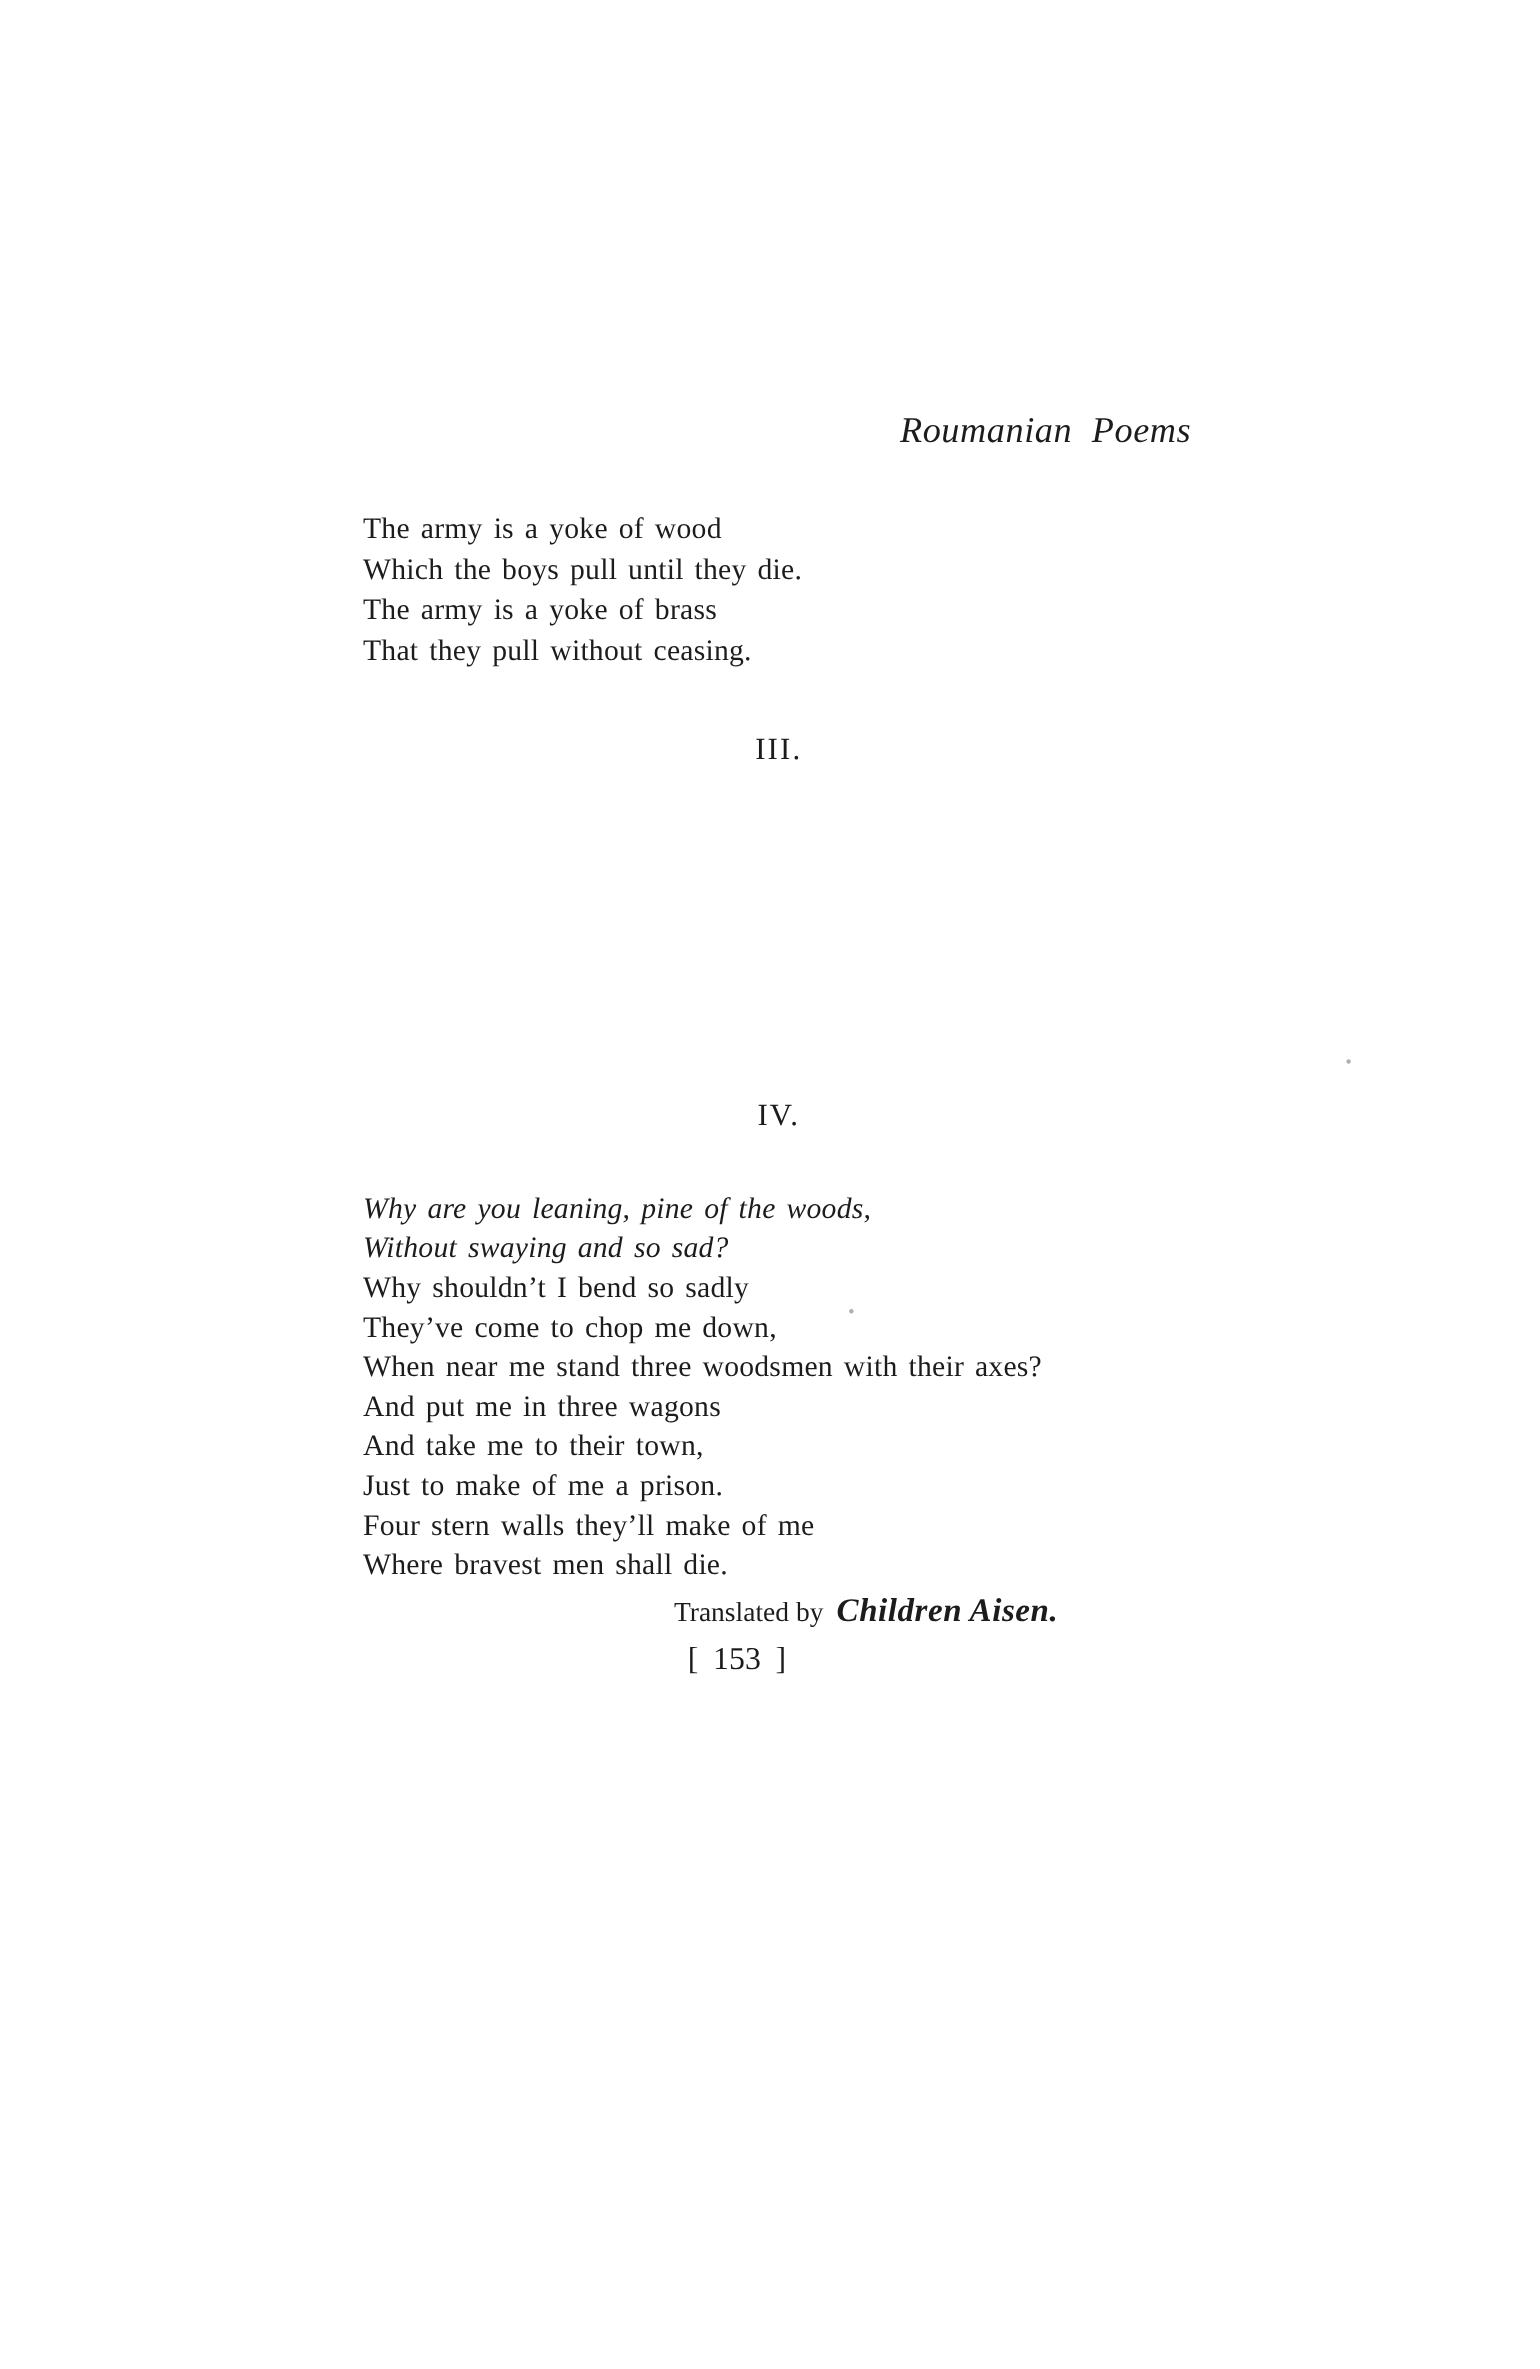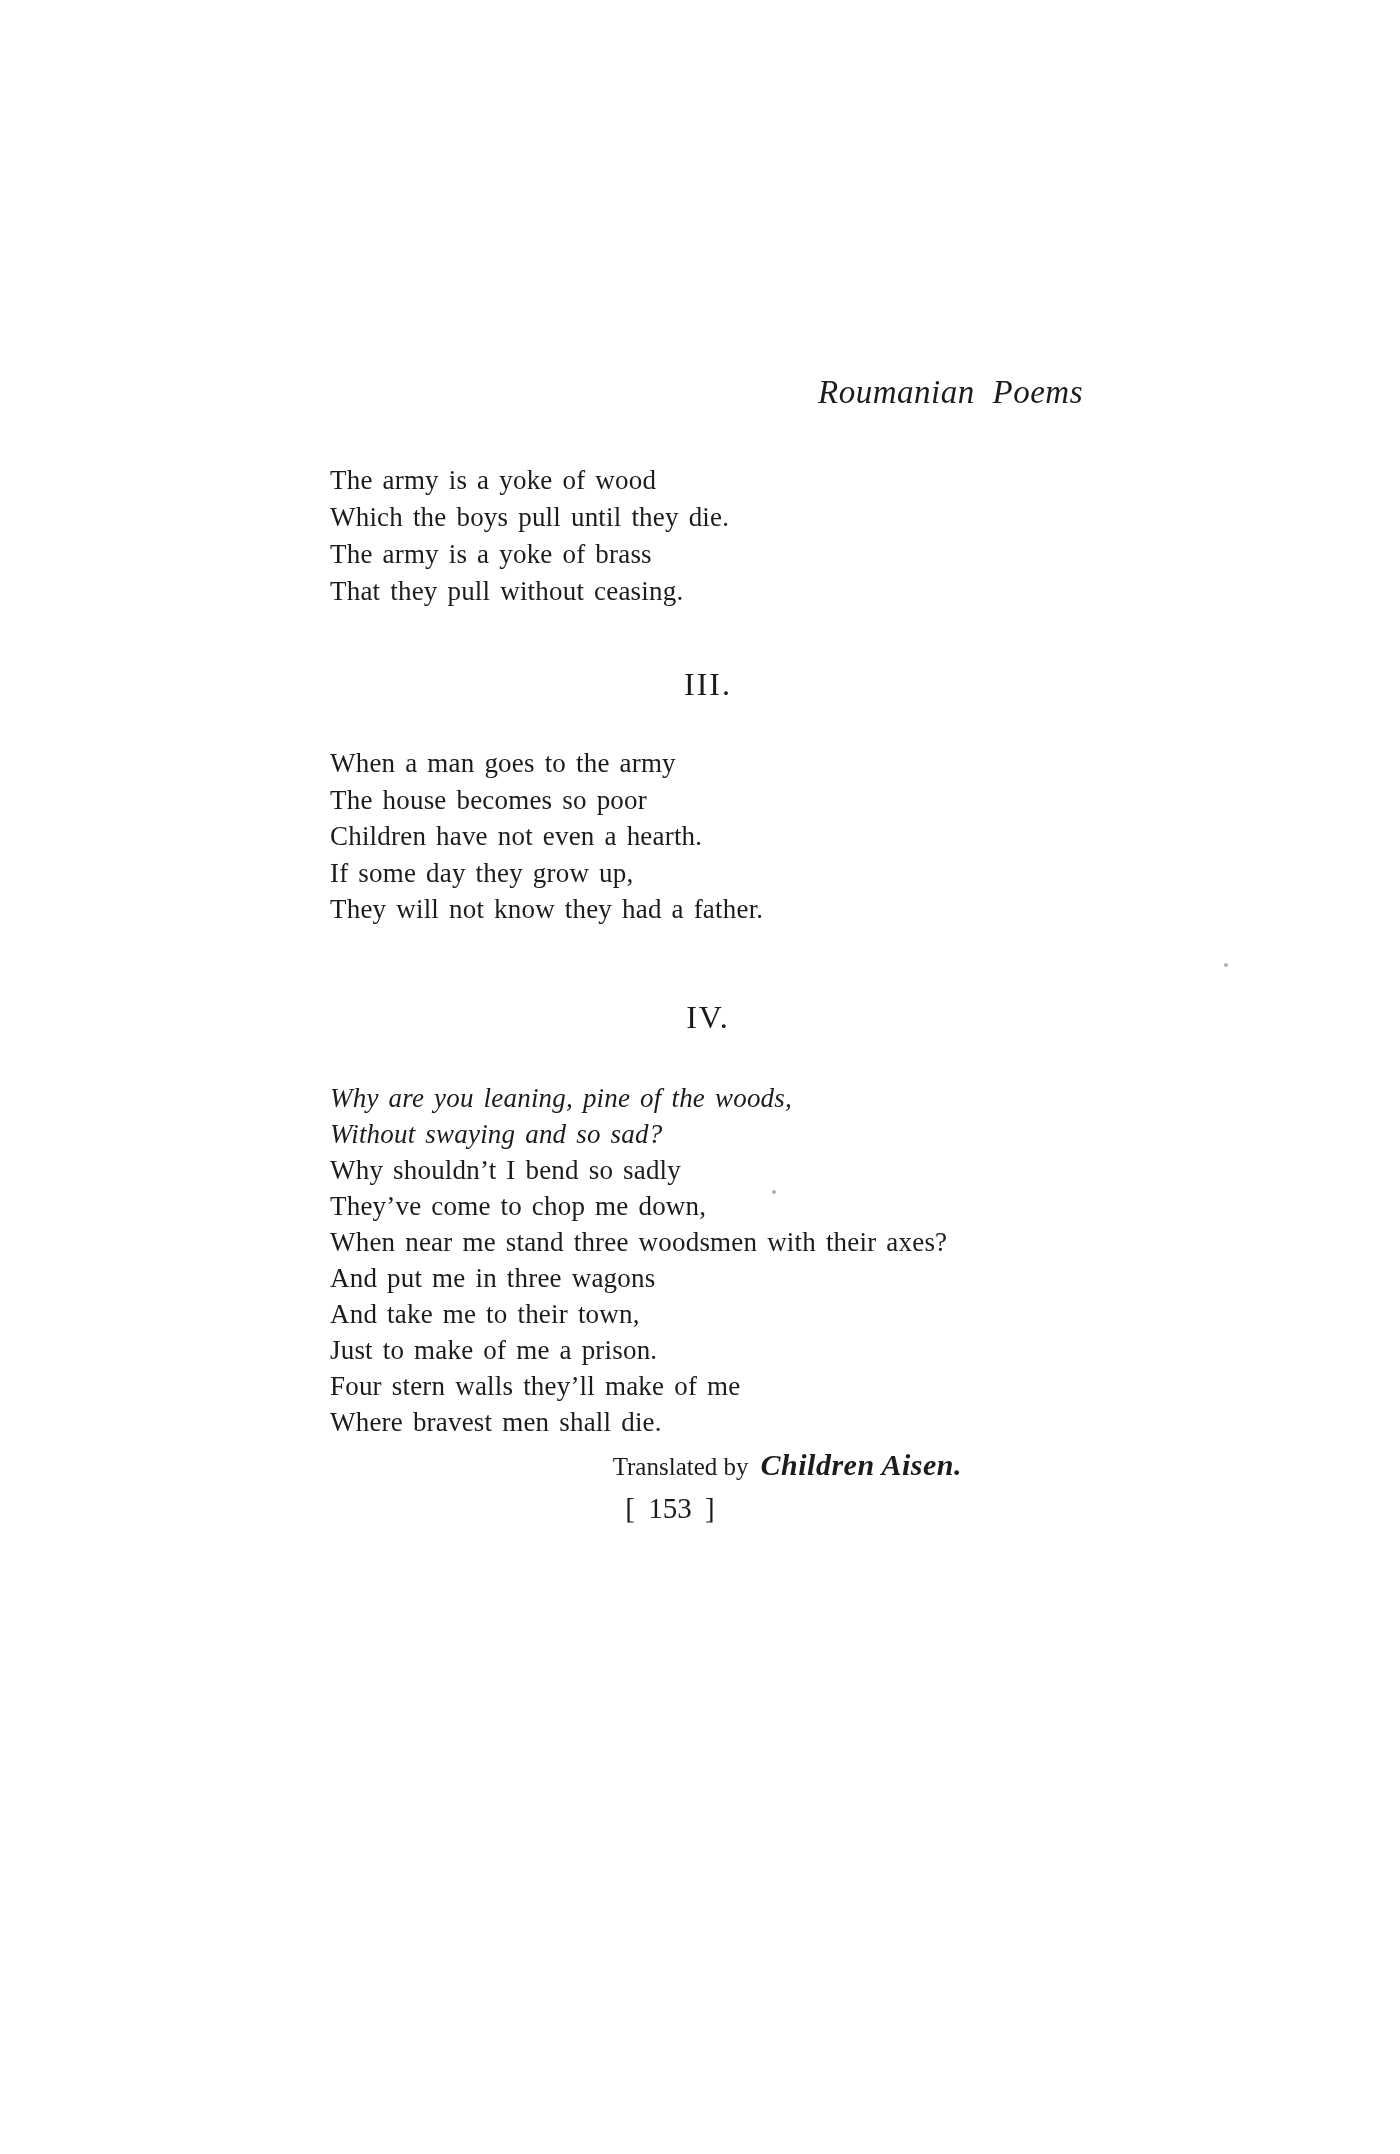--- a/index.html
+++ b/index.html
@@ -29,21 +29,21 @@
     white-space: nowrap;
   }
   #stanza1 { top: 447px; margin-top: 15px; }
   #stanza2 { top: 745px; line-height: 36.5px; }
   #stanza3 { top: 1080px; line-height: 36px; }
   .line { min-height: 1em; }
   .line.italic { font-style: italic; }
   .section-heading {
     position: absolute; left: 330px; width: 756px;
     text-align: center;
-    font-size: 32px; letter-spacing: 2px;
+    font-size: 28px; letter-spacing: 2px;
   }
   #heading3 { top: 666px; }
   #heading4 { top: 999px; }
   .translator {
     position: absolute; top: 1448px; right: 438px;
     font-size: 25px; white-space: nowrap;
   }
   .translator-name {
     font-size: 30px; font-style: italic; font-weight: bold;
     margin-left: 12px; letter-spacing: 0.5px;
@@ -67,27 +67,20 @@
 
   <div class="stanza" id="stanza1">
     <div class="line">The army is a yoke of wood</div>
     <div class="line">Which the boys pull until they die.</div>
     <div class="line">The army is a yoke of brass</div>
     <div class="line">That they pull without ceasing.</div>
   </div>
 
   <div class="section-heading" id="heading3">III.</div>
 
-  <div class="stanza" id="stanza2">
-    <div class="line">When a man goes to the army</div>
-    <div class="line">The house becomes so poor</div>
-    <div class="line">Children have not even a hearth.</div>
-    <div class="line">If some day they grow up,</div>
-    <div class="line">They will not know they had a father.</div>
-  </div>
 
   <div class="section-heading" id="heading4">IV.</div>
 
   <div class="stanza" id="stanza3">
     <div class="line italic">Why are you leaning, pine of the woods,</div>
     <div class="line italic">Without swaying and so sad?</div>
     <div class="line">Why shouldn’t I bend so sadly</div>
     <div class="line">They’ve come to chop me down,</div>
     <div class="line">When near me stand three woodsmen with their axes?</div>
     <div class="line">And put me in three wagons</div>

